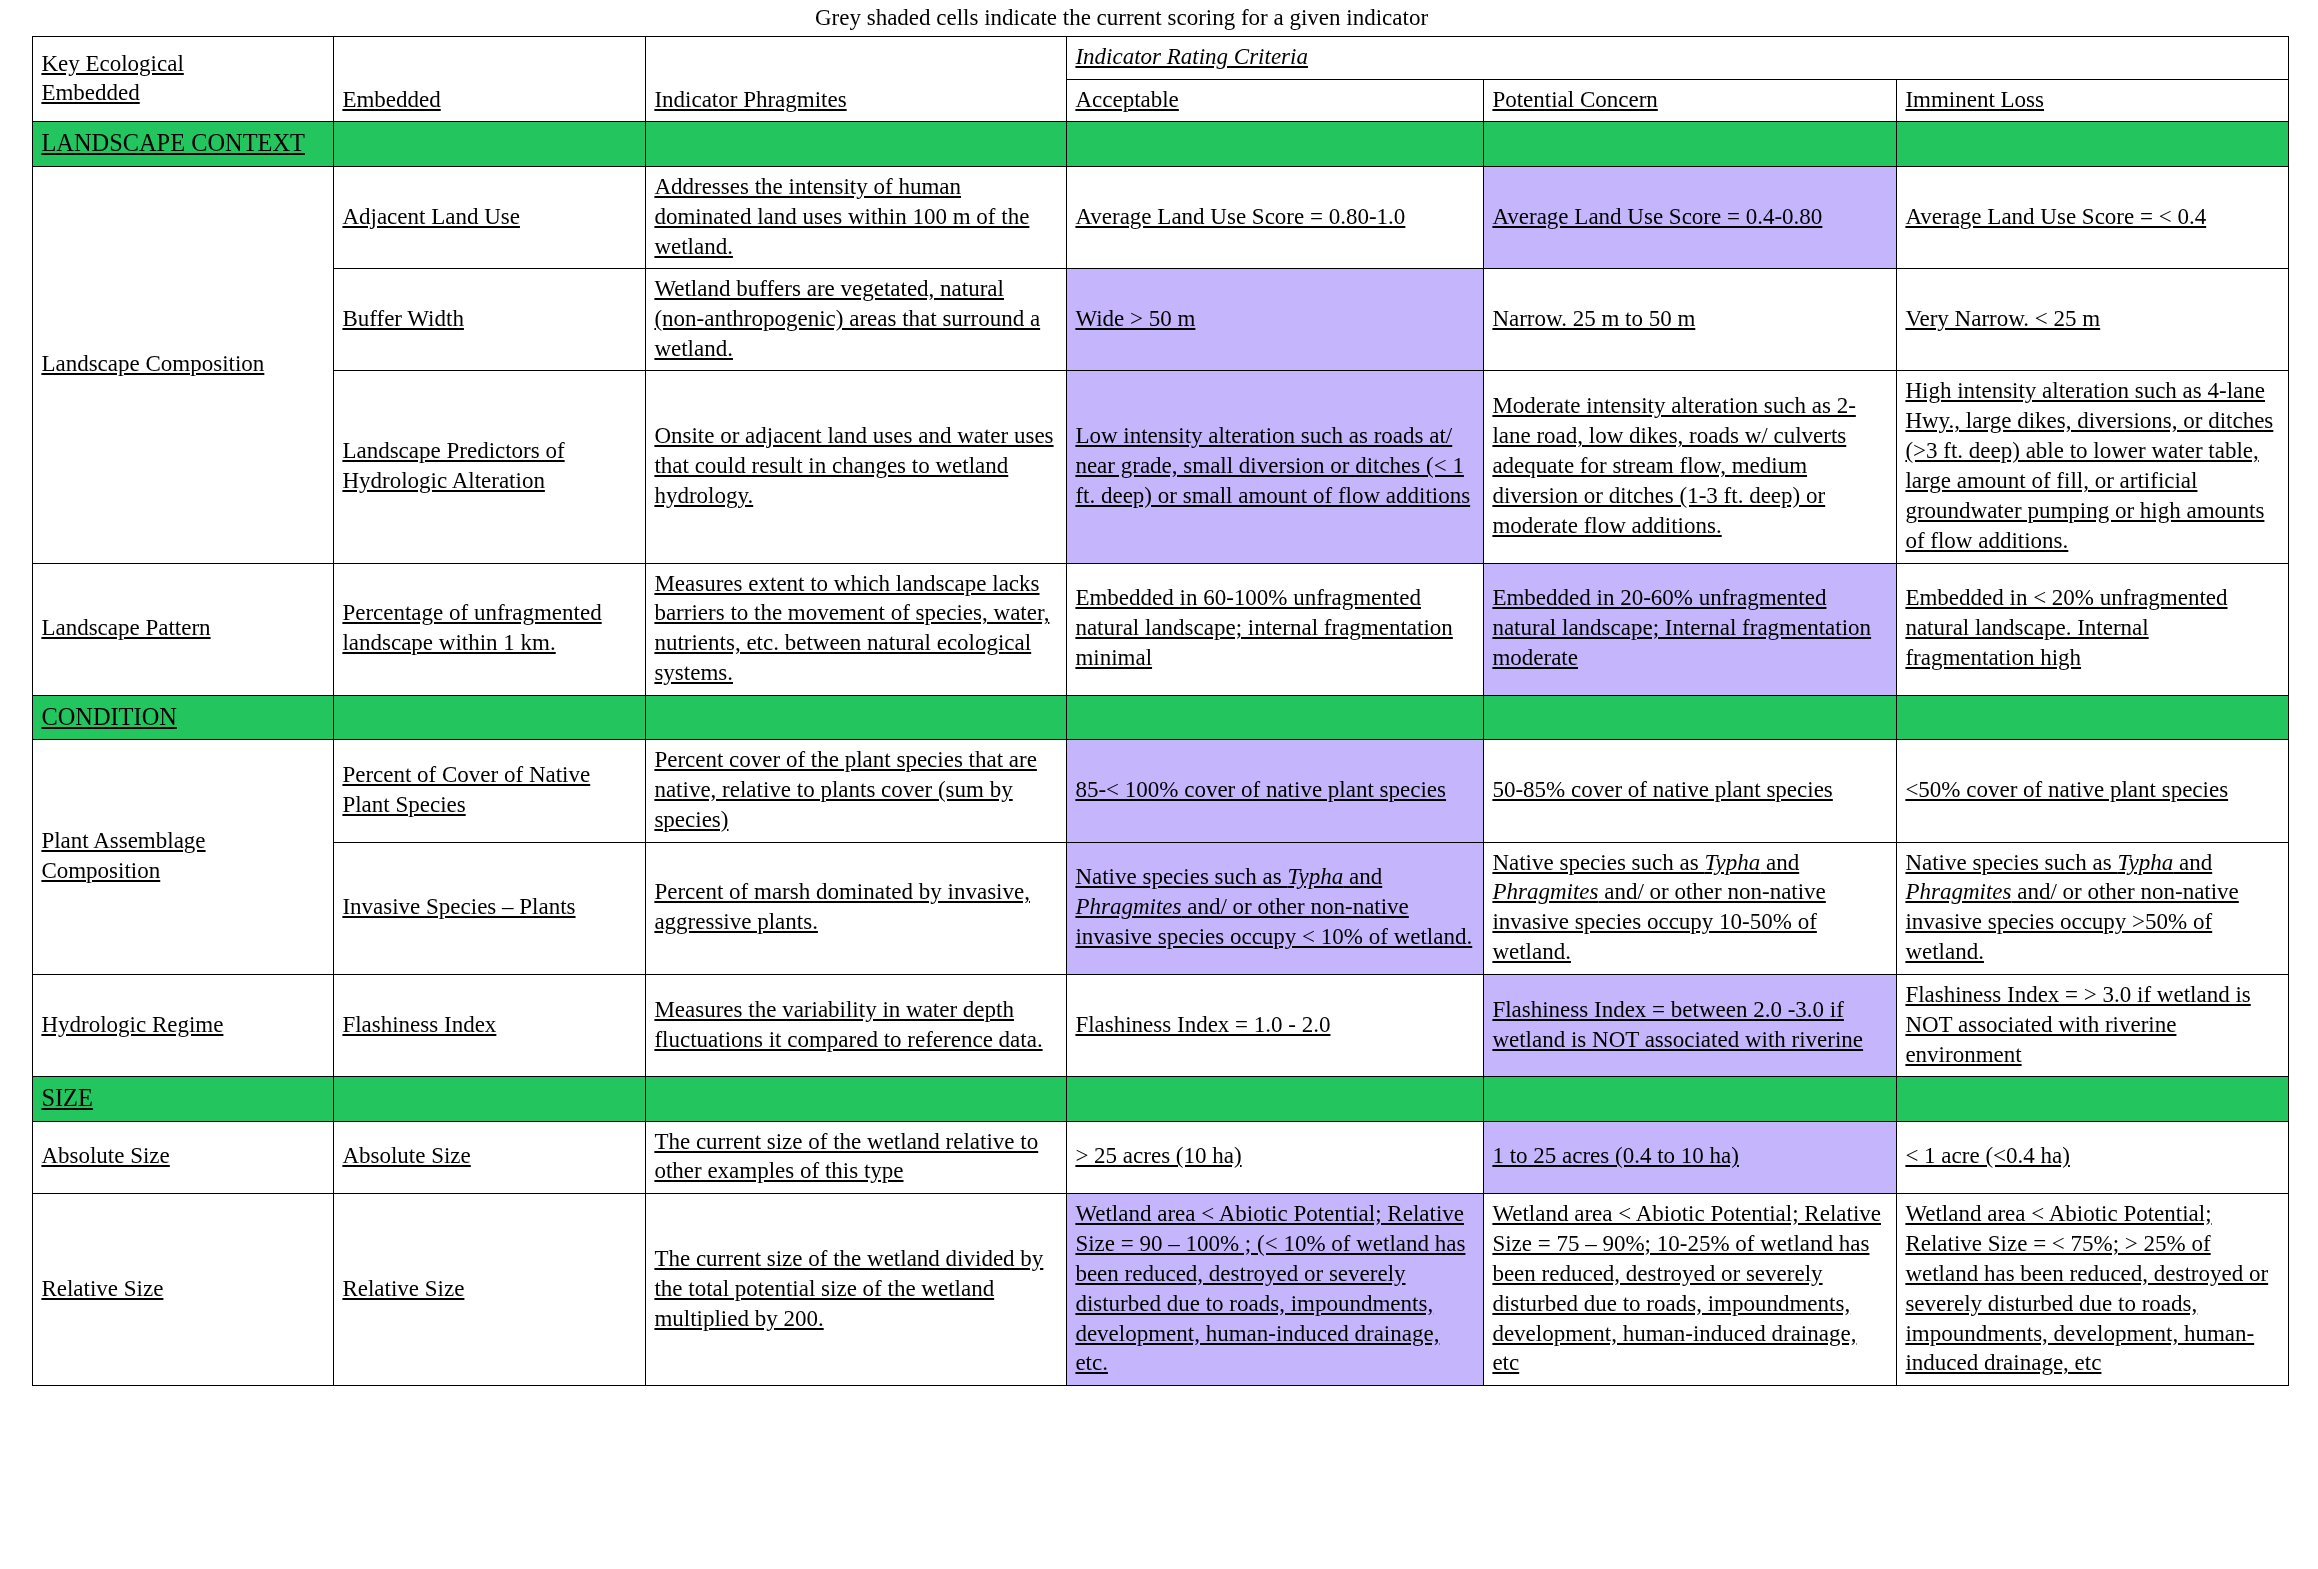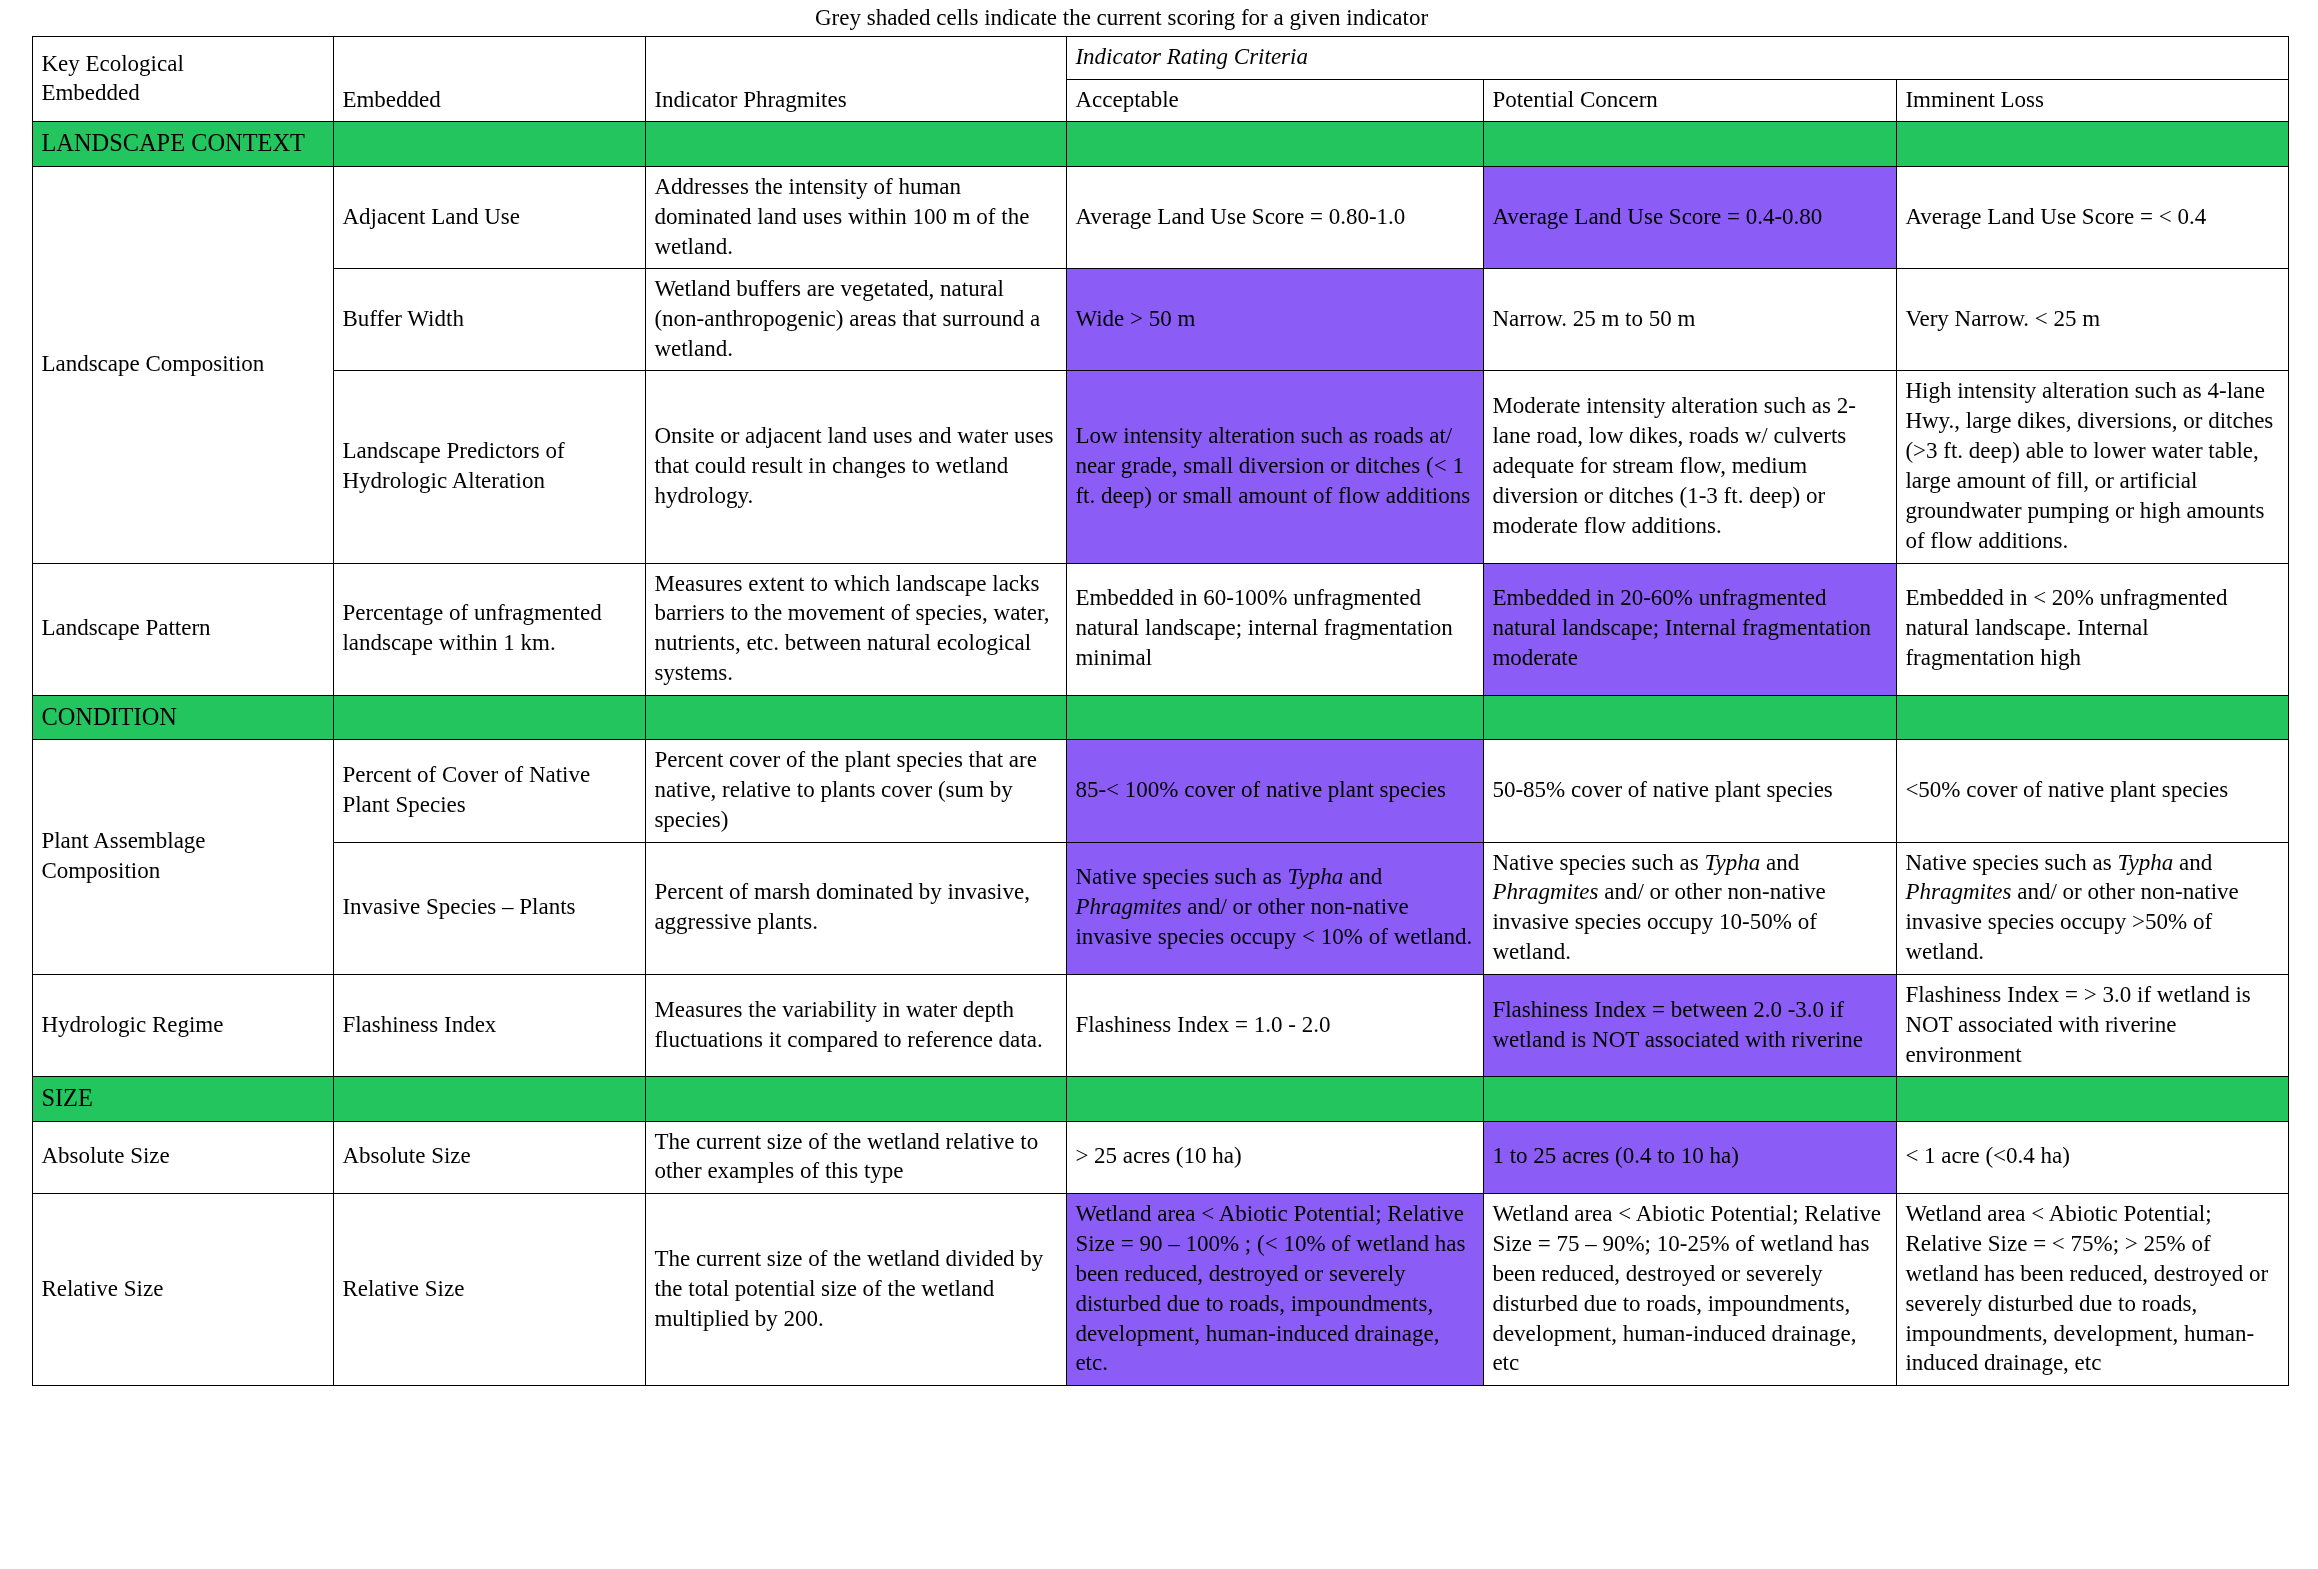--- a/index.html
+++ b/index.html
@@ -27,20 +27,21 @@
     padding: 5px 0 5.9px 0;
     margin-left: 32px;
     margin-right: 31px;
   }
   table.matrix {
     border-collapse: collapse;
     table-layout: fixed;
     width: 2255px;
     margin-left: 32px;
     font-size: 23px;
+    text-decoration: underline;
   }
   table.matrix td, table.matrix th {
     border: 1.7px solid #000000;
     vertical-align: middle;
     padding: 5px 8.4px 6.7px 8.4px;
     font-weight: normal;
     text-align: left;
     line-height: 1.30;
     box-sizing: border-box;
   }
@@ -57,21 +58,21 @@
   .hdr-italic { font-style: italic; }
 
   .section-row td {
     background: #22c55e;
     font-size: 24.4px;
     padding-top: 3.4px;
     padding-bottom: 5px;
     border-top-width: 3.4px;
     border-bottom-width: 3.4px;
   }
-  .shaded { background: #8b5cf6; }
+  .shaded { background: #c4b5fd; }
 
   .kea-cell { vertical-align: middle; }
   .top-align { vertical-align: top; }
   .mid-align { vertical-align: middle; margin-top: 18px; }
 
   em.sci { font-style: italic; }
 
   .hdr-top-row th { border-bottom: none; }
 </style>
 </head>

